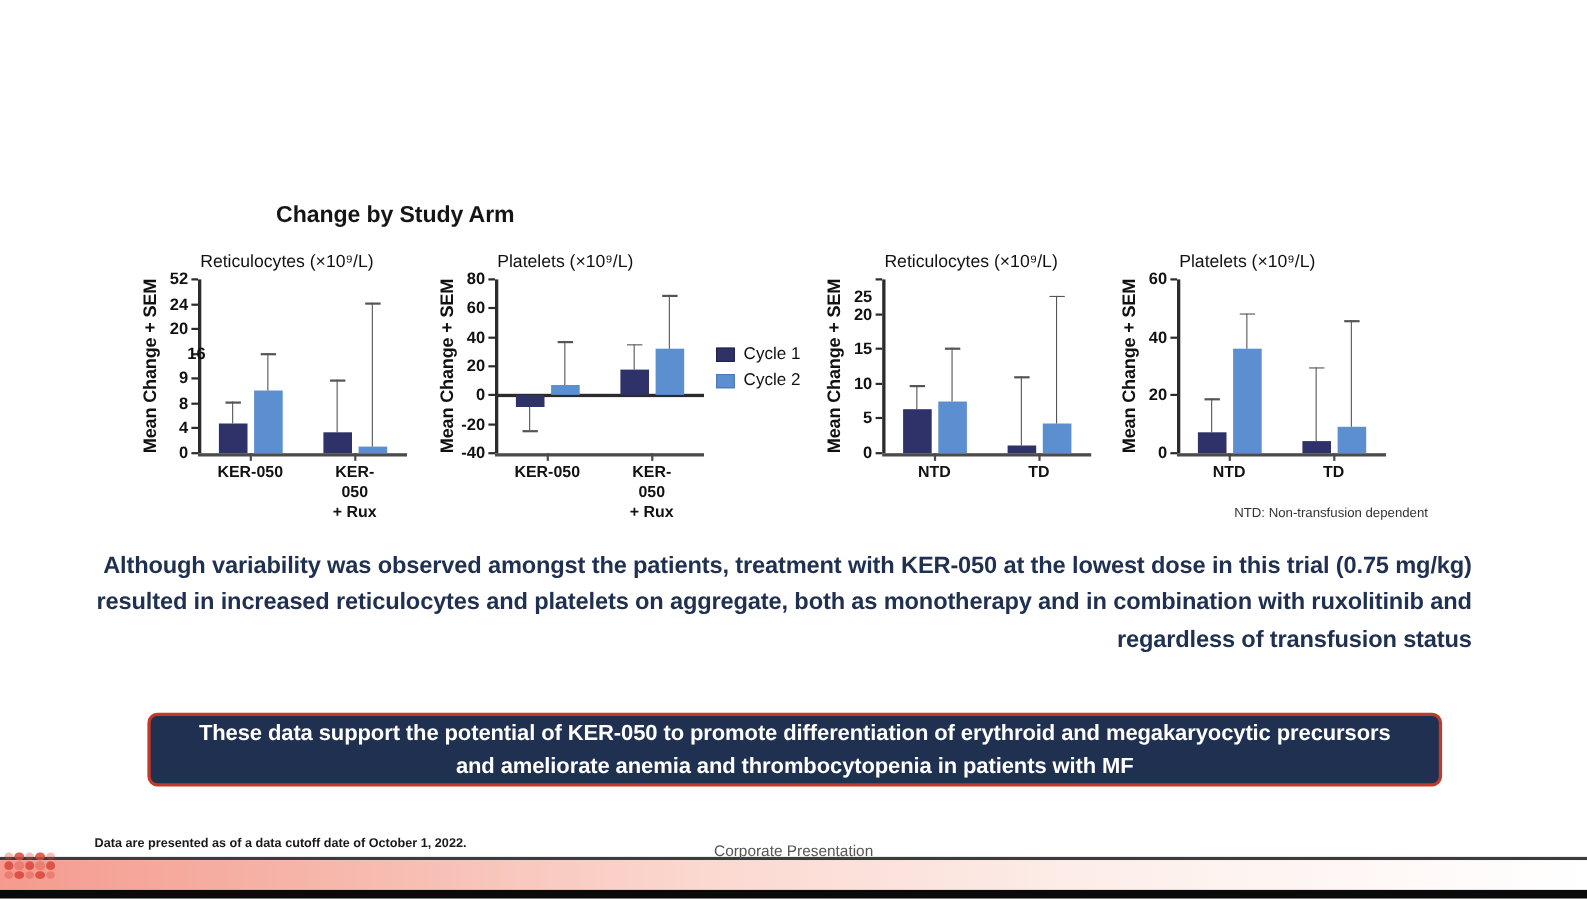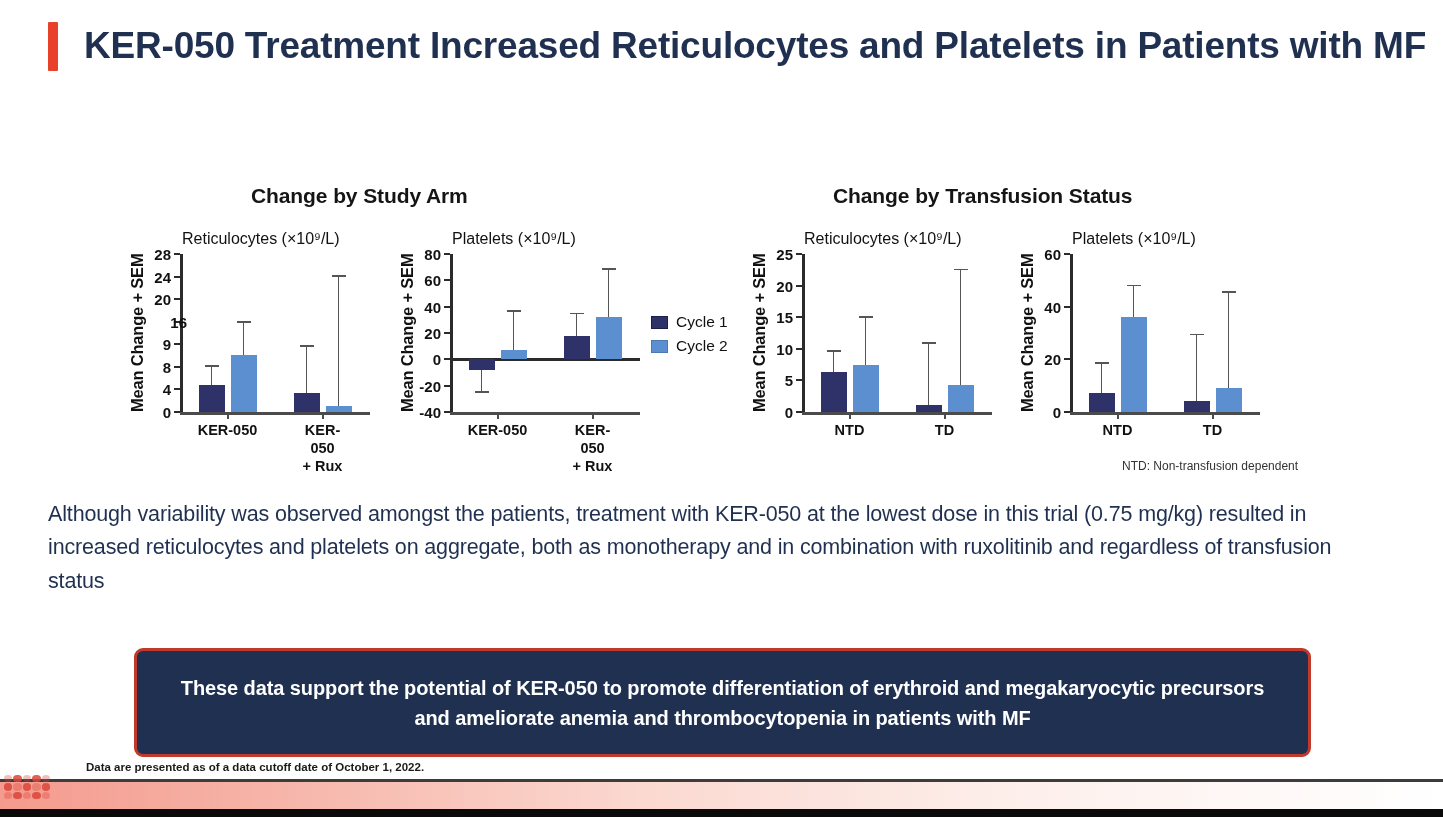--- a/index.html
+++ b/index.html
@@ -67,27 +67,27 @@
 
   
   .chart-note {
     position:absolute; left:1122px; top:459px;
     font-size:12px; color:#333; white-space:nowrap;
   }
 
   
   .body-para {
     position:absolute; left:48px; top:498px; width:1290px;
-    font-size:21.5px; font-weight:normal; color:#1f3050;
-    line-height:1.55; letter-spacing:-0.15px;
+    font-size:21.5px; font-weight:bold; color:#1f3050;
+    line-height:1.55; letter-spacing:-0.15px;text-align:right;
   }
 
   
   .callout {
-    position:absolute; left:134px; top:648px; width:1177px; height:109px;
+    position:absolute; left:134px; top:648px; width:1177px; height:67px;
     background:#1f3050; border:3px solid #c0392b; border-radius:9px;
     display:flex; align-items:center; justify-content:center; padding:8px 34px;
   }
   .callout-text {
     color:#ffffff; font-size:20px; font-weight:bold; text-align:center;
     line-height:1.5; letter-spacing:-0.1px;
   }
 
   
   .data-note {
@@ -117,48 +117,43 @@
     gap:1px;
   }
   .corner-logo i { background:#d9453a; border-radius:50%; opacity:.85; display:block; }
   .corner-logo i.dim { opacity:.35; }
 </style>
 </head>
 <body>
 
 <div class="slide">
 
-  <div class="title-wrap">
-    <div class="title-bar"></div>
-    <div class="title-text">KER-050 Treatment Increased Reticulocytes and Platelets in Patients with MF</div>
-  </div>
 
   <div class="sec-head" id="sec-study">Change by Study Arm</div>
-  <div class="sec-head" id="sec-transfusion">Change by Transfusion Status</div>
 
   <div class="chart" id="chart-0" style="left:128px; top:228px; width:250px; height:230px;">
       <div class="chart-title" style="left: 54px; top: 2px;">Reticulocytes (×10⁹/L)</div>
       <div class="ylabel" style="left: 0px; top: 26px; height: 158px;">Mean Change + SEM</div>
       <div class="axis-y" style="left: 52px; top: 26px; height: 158px;"></div>
       <div class="tick" style="left: 46px; top: 183px;"></div>
       <div class="tick-lbl" style="left: 0px; width: 43px; top: 184px;">0</div>
       <div class="tick" style="left: 46px; top: 160.429px;"></div>
       <div class="tick-lbl" style="left: 0px; width: 43px; top: 161.429px;">4</div>
       <div class="tick" style="left: 46px; top: 137.857px;"></div>
       <div class="tick-lbl" style="left: 0px; width: 43px; top: 138.857px;">8</div>
       <div class="tick" style="left: 46px; top: 115.286px;"></div>
       <div class="tick-lbl" style="left: 0px; width: 43px; top: 116.286px;">9</div>
       <div class="tick" style="left: 46px; top: 92.7143px;"></div>
       <div class="tick-lbl" style="left: 16px; width: 43px; top: 93.7143px;">16</div>
       <div class="tick" style="left: 46px; top: 70.1429px;"></div>
       <div class="tick-lbl" style="left: 0px; width: 43px; top: 71.1429px;">20</div>
       <div class="tick" style="left: 46px; top: 47.5714px;"></div>
       <div class="tick-lbl" style="left: 0px; width: 43px; top: 48.5714px;">24</div>
       <div class="tick" style="left: 46px; top: 25px;"></div>
-      <div class="tick-lbl" style="left: 0px; width: 43px; top: 26px;">28</div>
+      <div class="tick-lbl" style="left: 0px; width: 43px; top: 26px;">52</div>
       <div class="axis-x" style="left: 52px; top: 184px; width: 190px;"></div>
       <div class="xtick" style="left: 98.5px; top: 184px;"></div>
       <div class="xcat" style="left: 99.5px; top: 193px;">KER-050</div>
       <div class="bar c1" style="left: 70.5px; width: 26px; top: 157.479px; height: 26.5214px;"></div>
       <div class="errbar" style="left: 82.7px; top: 137.164px; height: 20.3143px;"></div>
       <div class="errcap" style="left: 76.5px; top: 137.164px; width: 14px;"></div>
       <div class="bar c2" style="left: 102.5px; width: 26px; top: 127.007px; height: 56.9929px;"></div>
       <div class="errbar" style="left: 114.7px; top: 93.15px; height: 33.8571px;"></div>
       <div class="errcap" style="left: 108.5px; top: 93.15px; width: 14px;"></div>
       <div class="xtick" style="left: 193.5px; top: 184px;"></div>
@@ -217,21 +212,21 @@
       <div class="tick-lbl" style="left: 0px; width: 43px; top: 184px;">0</div>
       <div class="tick" style="left: 46px; top: 151.4px;"></div>
       <div class="tick-lbl" style="left: 0px; width: 43px; top: 152.4px;">5</div>
       <div class="tick" style="left: 46px; top: 119.8px;"></div>
       <div class="tick-lbl" style="left: 0px; width: 43px; top: 120.8px;">10</div>
       <div class="tick" style="left: 46px; top: 88.2px;"></div>
       <div class="tick-lbl" style="left: 0px; width: 43px; top: 89.2px;">15</div>
       <div class="tick" style="left: 46px; top: 56.6px;"></div>
       <div class="tick-lbl" style="left: 0px; width: 43px; top: 57.6px;">20</div>
       <div class="tick" style="left: 46px; top: 25px;"></div>
-      <div class="tick-lbl" style="left: 0px; width: 43px; top: 26px;">25</div>
+      <div class="tick-lbl" style="left: 0px; width: 43px; top: 42px;">25</div>
       <div class="axis-x" style="left: 52px; top: 184px; width: 190px;"></div>
       <div class="xtick" style="left: 98.5px; top: 184px;"></div>
       <div class="xcat" style="left: 99.5px; top: 193px;">NTD</div>
       <div class="bar c1" style="left: 70.5px; width: 26px; top: 143.552px; height: 40.448px;"></div>
       <div class="errbar" style="left: 82.7px; top: 122.064px; height: 21.488px;"></div>
       <div class="errcap" style="left: 76.5px; top: 122.064px; width: 14px;"></div>
       <div class="bar c2" style="left: 102.5px; width: 26px; top: 136.6px; height: 47.4px;"></div>
       <div class="errbar" style="left: 114.7px; top: 87.936px; height: 48.664px;"></div>
       <div class="errcap" style="left: 108.5px; top: 87.936px; width: 14px;"></div>
       <div class="xtick" style="left: 193.5px; top: 184px;"></div>
@@ -289,20 +284,21 @@
 
   <div class="body-para">Although variability was observed amongst the patients, treatment with KER-050 at the lowest dose in this trial (0.75 mg/kg) resulted in increased reticulocytes and platelets on aggregate, both as monotherapy and in combination with ruxolitinib and regardless of transfusion status</div>
 
   <div class="callout">
     <div class="callout-text">These data support the potential of KER-050 to promote differentiation of erythroid and megakaryocytic precursors and ameliorate anemia and thrombocytopenia in patients with MF</div>
   </div>
 
   <div class="data-note">Data are presented as of a data cutoff date of October 1, 2022.</div>
 
   <div class="footer-strip-top"></div>
+  <div class="footer-label">Corporate Presentation</div>
   <div class="footer-bar">
     <div class="corner-logo">
       <i class="dim"></i>
         <i></i>
         <i class="dim"></i>
         <i></i>
         <i class="dim"></i>
       <i></i>
         <i class="dim"></i>
         <i></i>

